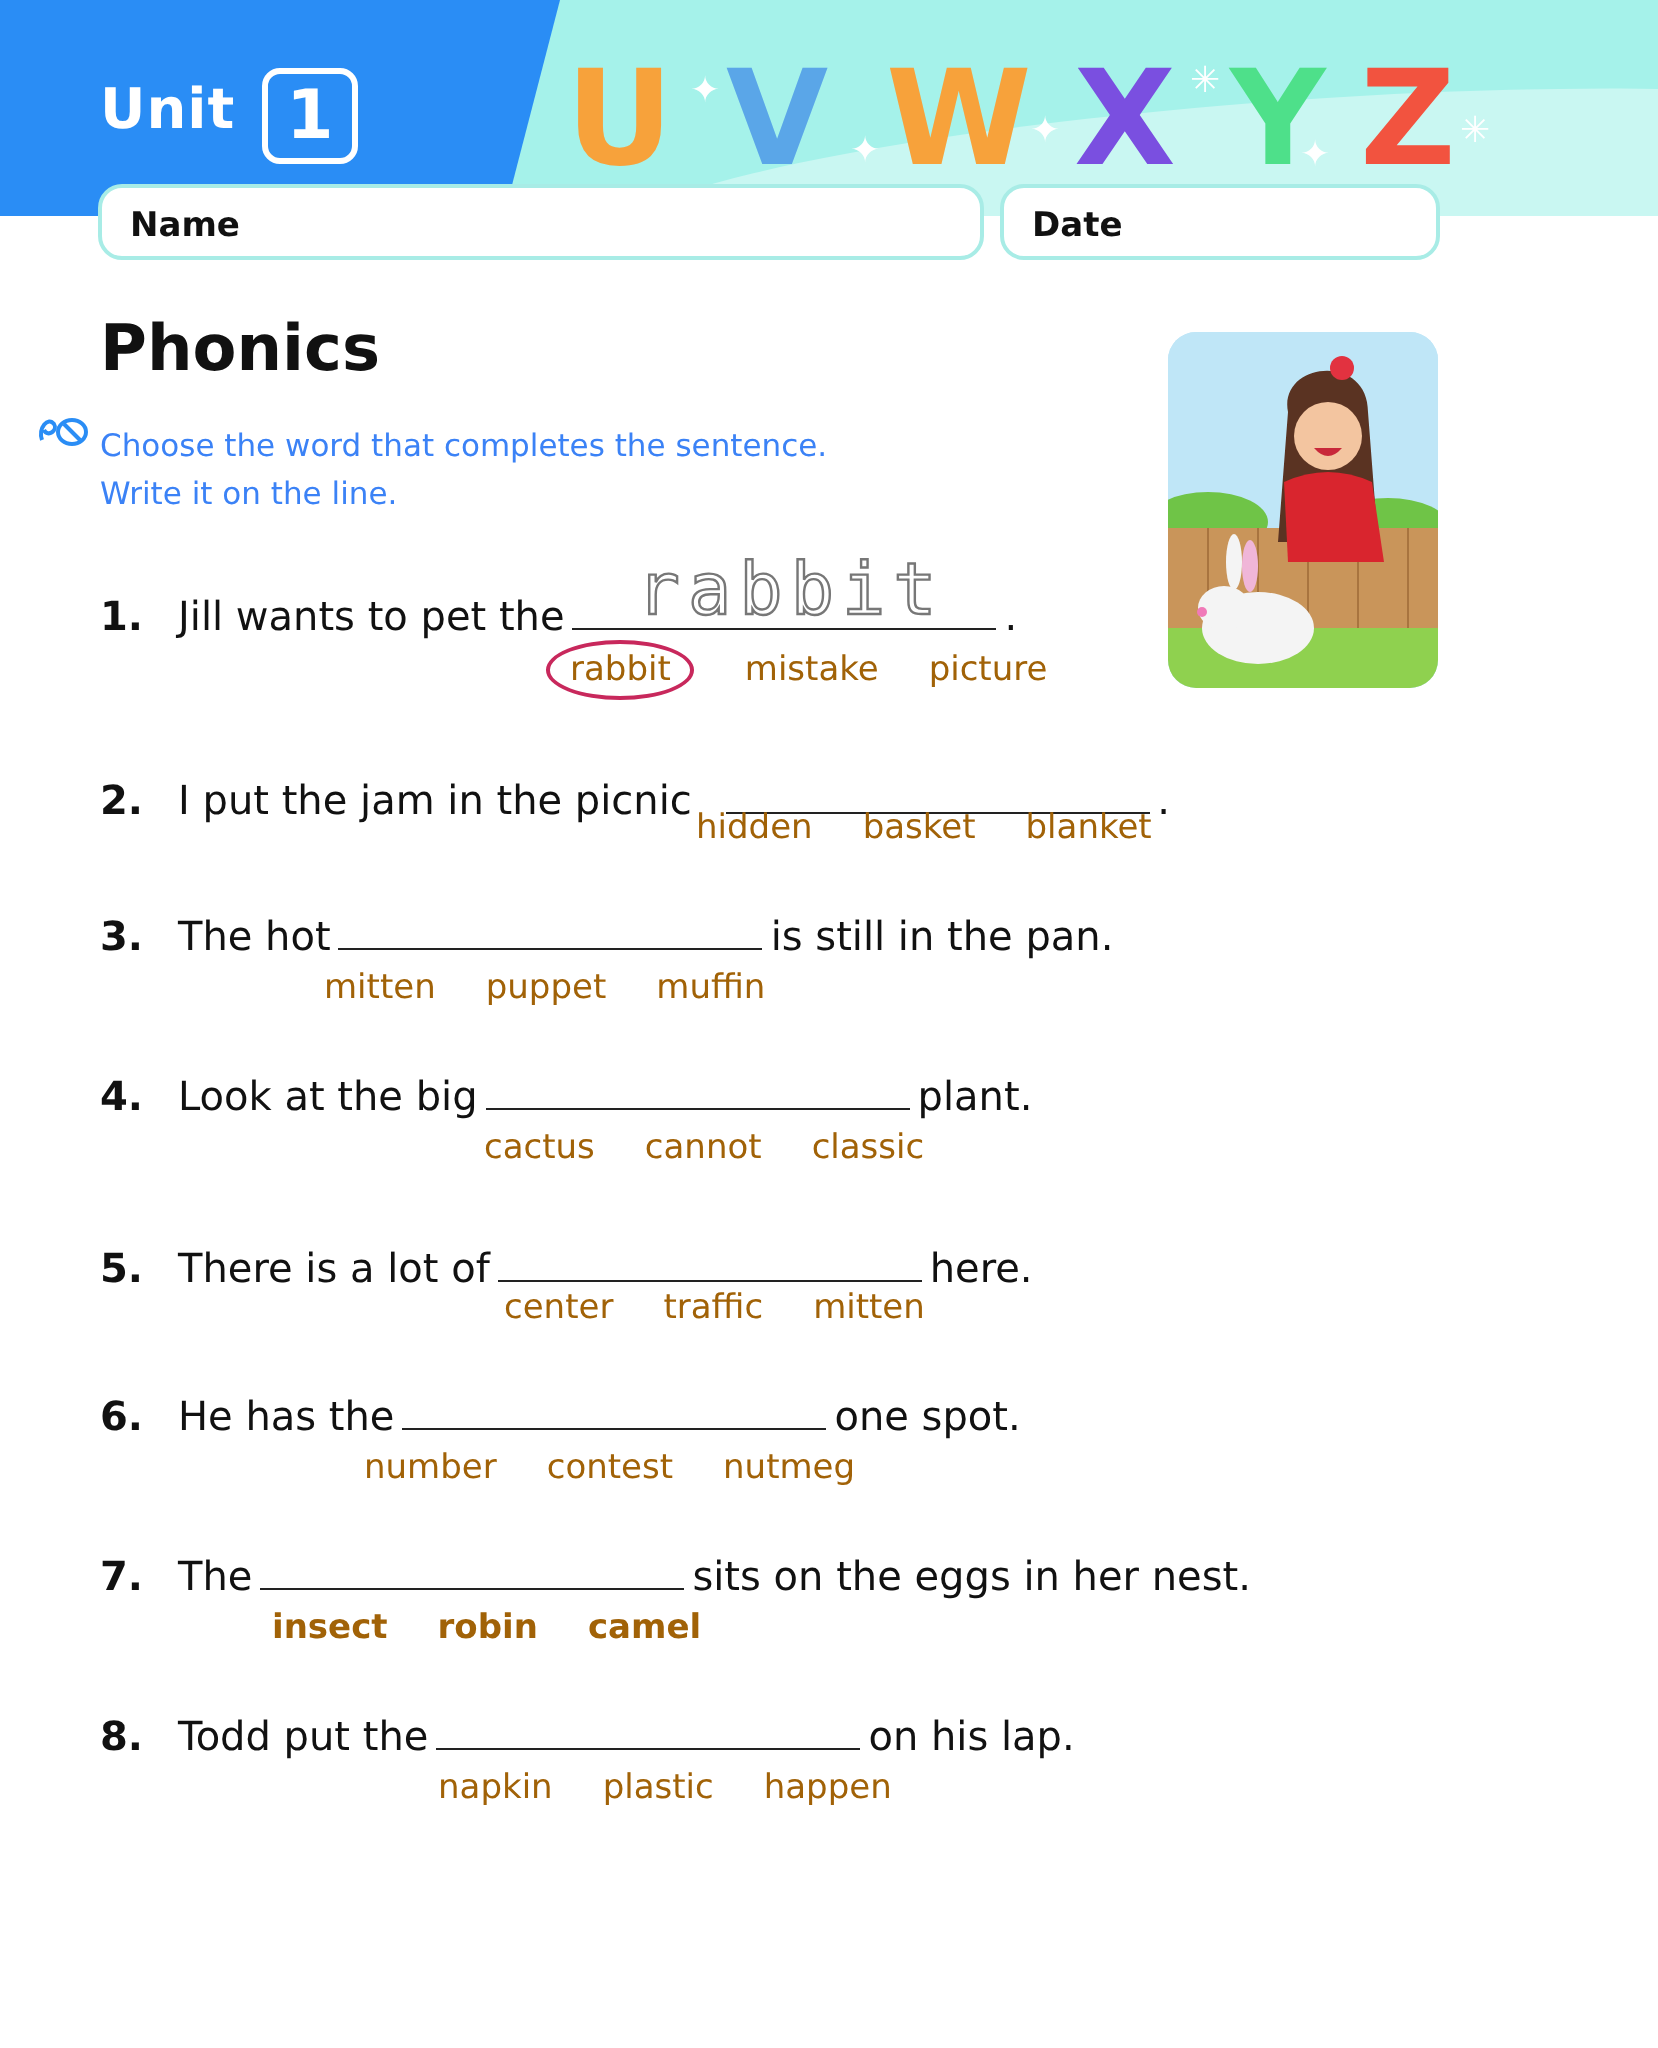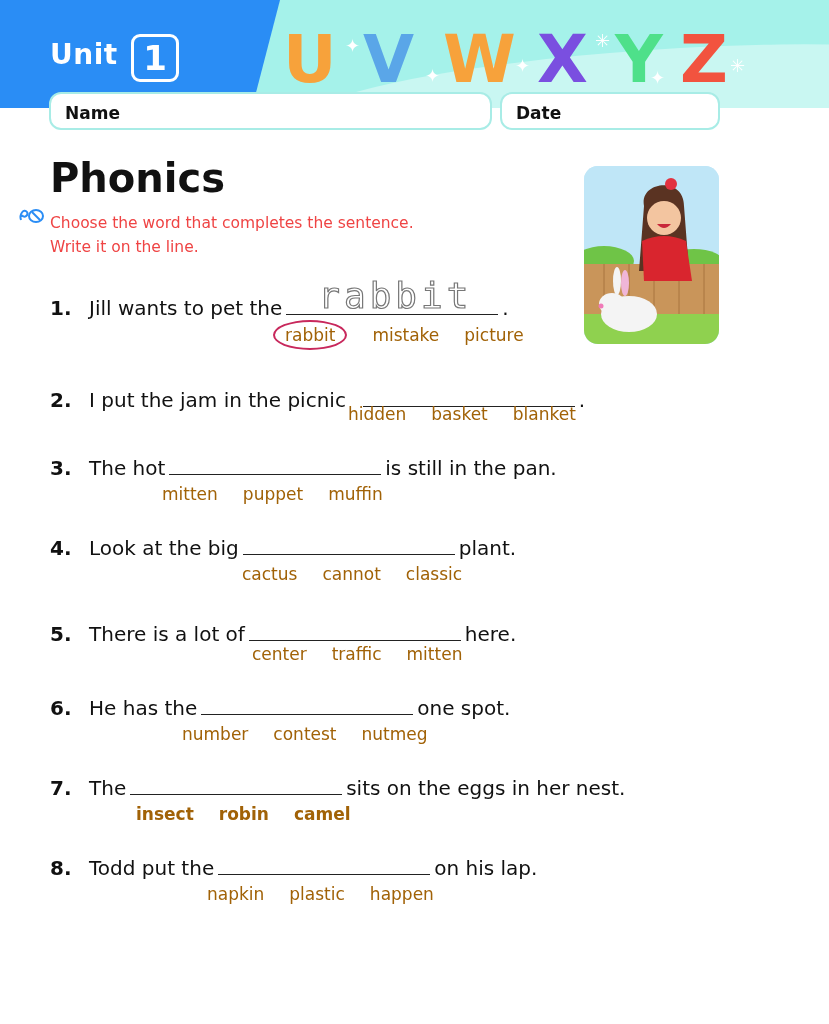--- a/index.html
+++ b/index.html
@@ -10,23 +10,23 @@
   .blue-panel { position:absolute; left:0; top:0; width:280px; height:108px; background:#2a8df5;
                 clip-path:polygon(0 0,100% 0,252px 100%,0 100%); }
   .unit-label { position:absolute; left:50px; top:38px; font-size:28px; font-weight:bold; color:#fff; letter-spacing:0.5px; }
   .unit-box { position:absolute; left:131px; top:34px; width:48px; height:48px; border:3px solid #fff; border-radius:9px;
               color:#fff; font-size:34px; font-weight:bold; display:flex; align-items:center; justify-content:center; box-sizing:border-box; }
   .letters { position:absolute; left:275px; top:25px; width:480px; height:75px; }
   .letter { position:absolute; top:0; font-size:66px; font-weight:bold; line-height:70px; font-family:"DejaVu Sans", sans-serif; }
   .sparkle { position:absolute; color:#fff; font-size:18px; }
   .field { position:absolute; top:92px; height:38px; background:#fff; border:2px solid #a8ece6; border-radius:12px; box-sizing:border-box; }
   .field-label { position:absolute; left:14px; top:9px; font-size:17px; font-weight:bold; color:#111; }
-  .title { position:absolute; left:50px; top:155px; font-size:40px; font-weight:bold; color:#111; }
+  .title { position:absolute; left:50px; top:155px; font-size:32px; font-weight:bold; color:#111; }
   .instr-icon { position:absolute; left:18px; top:206px; width:28px; height:20px; }
-  .instr { position:absolute; left:50px; top:211px; font-size:15.5px; line-height:24px; color:#ef4444; }
+  .instr { position:absolute; left:50px; top:211px; font-size:15.5px; line-height:24px; color:#3b82f6; }
   .picture { position:absolute; left:584px; top:166px; width:135px; height:178px; border-radius:14px; overflow:hidden; background:#bfe6f7; }
   .q { position:absolute; left:50px; font-size:20px; color:#111; white-space:nowrap; }
   .q .num { display:inline-block; width:39px; font-weight:bold; }
   .blank { display:inline-block; width:212px; border-bottom:1.5px solid #222; height:18px; vertical-align:baseline; margin:0 4px; position:relative; }
   .traced { position:absolute; left:32px; bottom:0px; font-size:36px; color:transparent; -webkit-text-stroke:1.2px #777;
             letter-spacing:4px; font-family:"DejaVu Sans Mono", monospace; line-height:36px; }
   .choices { position:absolute; font-size:17px; color:#a16207; white-space:nowrap; }
   .choices span { margin-right:25px; }
   .circled { border:2px solid #c8285c; border-radius:50%; padding:3px 10px; margin-left:-11px; }
 </style>
@@ -143,15 +143,15 @@
 <div class="q" style="top:776px;">
   <span class="num">7.</span><span>The</span><span class="blank"></span><span>sits on the eggs in her nest.</span>
 </div>
 <div class="choices" style="left:136px;top:804px;font-weight:bold;">
   <span>insect</span><span>robin</span><span>camel</span>
 </div>
 
 <div class="q" style="top:856px;">
   <span class="num">8.</span><span>Todd put the</span><span class="blank"></span><span>on his lap.</span>
 </div>
-<div class="choices" style="left:207px;top:884px;">
+<div class="choices" style="left:219px;top:884px;">
   <span>napkin</span><span>plastic</span><span>happen</span>
 </div>
 
 </body></html>

